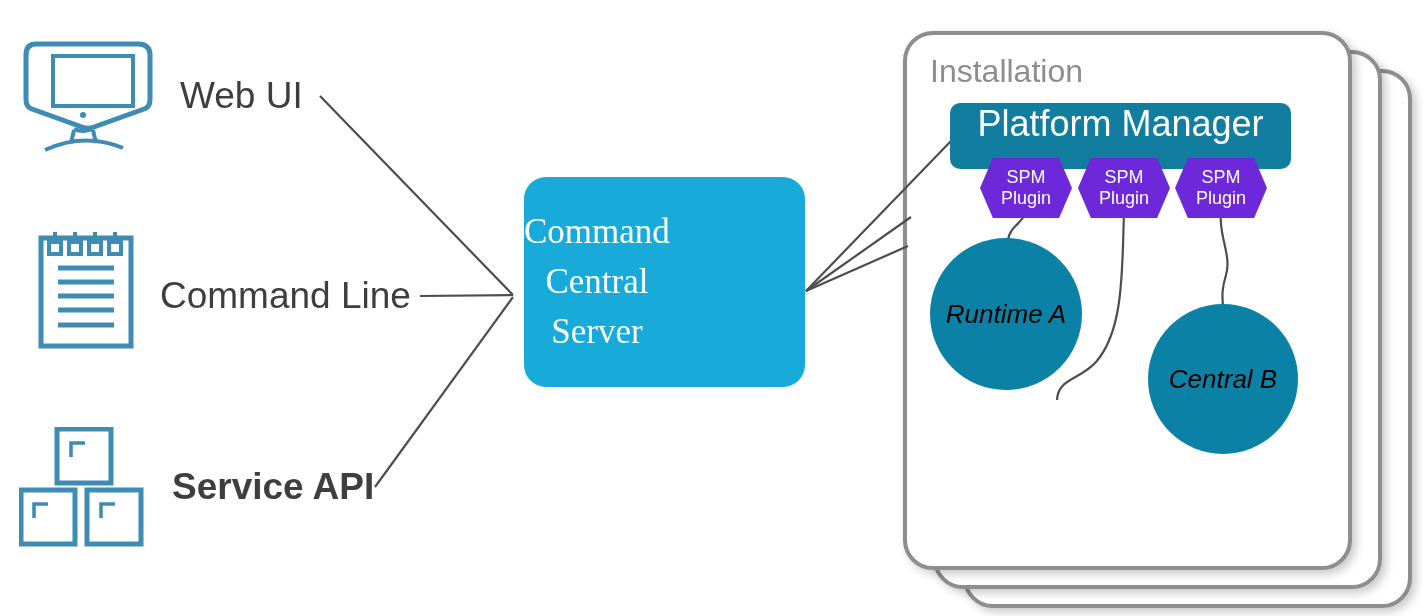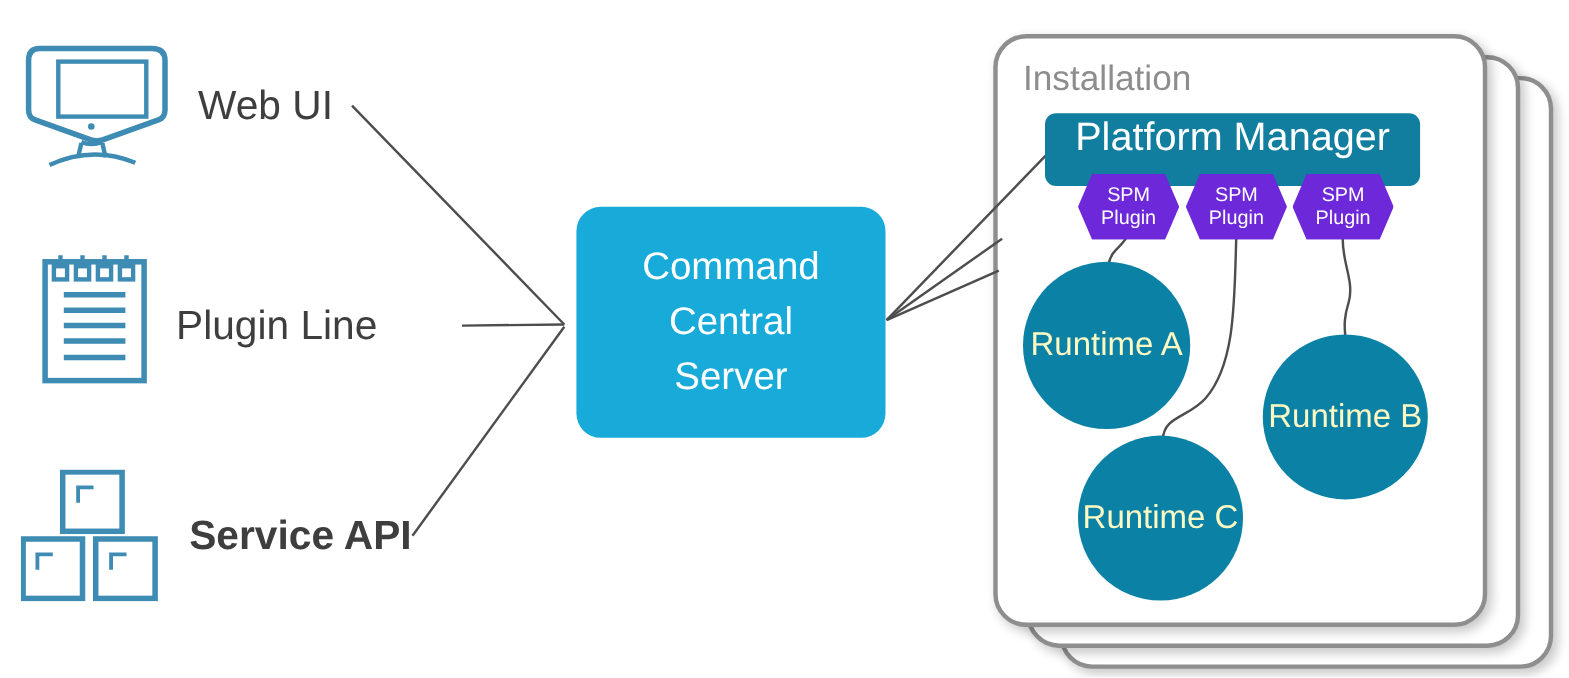--- a/index.html
+++ b/index.html
@@ -15,37 +15,37 @@
   
   svg.wires{position:absolute;left:0;top:0;z-index:4;pointer-events:none;}
   .wire{stroke:#4d4d4d;stroke-width:2.2;fill:none;}
 
   
   .src-label{position:absolute;z-index:5;font-size:37px;color:#3e3e3e;white-space:nowrap;}
   .icon{position:absolute;z-index:5;}
   .icon path,.icon rect,.icon line{fill:none;stroke:#3e8bb4;}
 
   
-  .server{position:absolute;left:524px;top:188px;width:281px;height:210px;z-index:5;
-          background:#18abda;border-radius:22px;display:flex;align-items:center;justify-content:center;}
+  .server{position:absolute;left:524px;top:177px;width:281px;height:210px;z-index:5;
+          background:#18abda;border-radius:22px;display:flex;align-items:center;justify-content:flex-start;font-family:Liberation Serif, serif;}
   .server .txt{color:#ffffff;font-size:35px;line-height:50px;text-align:center;white-space:pre-line;}
 
   
   .inst-title{position:absolute;left:930px;top:53px;z-index:5;font-size:32px;color:#8d8d8d;}
   .pm-bar{position:absolute;left:950px;top:103px;width:341px;height:66px;z-index:5;
           background:#117e9f;border-radius:10px;display:flex;justify-content:center;}
   .pm-bar .txt{color:#ffffff;font-size:36px;white-space:nowrap;}
   .hex{position:absolute;top:158px;width:92px;height:60px;z-index:6;background:#6d28d9;
        clip-path:polygon(14% 0%,86% 0%,100% 50%,86% 100%,14% 100%,0% 50%);
        display:flex;align-items:center;justify-content:center;}
   .hex .txt{color:#ffffff;font-size:18px;line-height:21px;text-align:center;white-space:pre-line;}
   .hex1{left:980px;} .hex2{left:1078px;} .hex3{left:1175px;}
   .runtime{position:absolute;z-index:5;background:#0b81a6;border-radius:50%;
            display:flex;align-items:center;justify-content:center;}
-  .runtime .txt{color:#fef9c3;font-size:30px;white-space:nowrap;}
+  .runtime .txt{color:#000000;font-size:26px;white-space:nowrap;font-style:italic;}
   .rtA{left:930px;top:238px;width:152px;height:152px;}
   .rtC{left:980px;top:396px;width:150px;height:150px;}
   .rtB{left:1148px;top:304px;width:150px;height:150px;}
 </style>
 </head>
 <body>
 
 <div class="canvas">
 
   <div class="card card3"></div>
@@ -79,21 +79,21 @@
 
   <svg class="icon" style="left:38px;top:230px;" width="96" height="120" viewBox="0 0 96 120">
     <rect x="3" y="8" width="90" height="108" stroke-width="5"></rect>
     <path d="M17,2 V12 M37,2 V12 M57,2 V12 M77,2 V12" stroke-width="4"></path>
     <rect x="11" y="12" width="12" height="12" stroke-width="4"></rect>
     <rect x="31" y="12" width="12" height="12" stroke-width="4"></rect>
     <rect x="51" y="12" width="12" height="12" stroke-width="4"></rect>
     <rect x="71" y="12" width="12" height="12" stroke-width="4"></rect>
     <path d="M20,38 H76 M20,52 H76 M20,66 H76 M20,80 H76 M20,95 H76" stroke-width="5"></path>
   </svg>
-  <span class="src-label" style="left:160px;top:275px;">Plugin Line</span>
+  <span class="src-label" style="left:160px;top:275px;">Command Line</span>
 
   <svg class="icon" style="left:19px;top:427px;" width="126" height="120" viewBox="0 0 126 120">
     <rect x="38" y="2" width="54" height="54" stroke-width="5"></rect>
     <rect x="2" y="63" width="54" height="54" stroke-width="5"></rect>
     <rect x="68" y="63" width="54" height="54" stroke-width="5"></rect>
     <path d="M52,30 V16 H66" stroke-width="3.5"></path>
     <path d="M15,91 V77 H29" stroke-width="3.5"></path>
     <path d="M82,91 V77 H96" stroke-width="3.5"></path>
   </svg>
   <span class="src-label" style="left:172px;top:466px;font-weight:bold;">Service API</span>
@@ -119,20 +119,17 @@
 Plugin</span>
   </div>
   <div class="hex hex3">
     <span class="txt">SPM
 Plugin</span>
   </div>
 
   <div class="runtime rtA">
     <span class="txt">Runtime A</span>
   </div>
-  <div class="runtime rtC">
-    <span class="txt">Runtime C</span>
-  </div>
   <div class="runtime rtB">
-    <span class="txt">Runtime B</span>
+    <span class="txt">Central B</span>
   </div>
 
 </div>
 
 </body></html>

